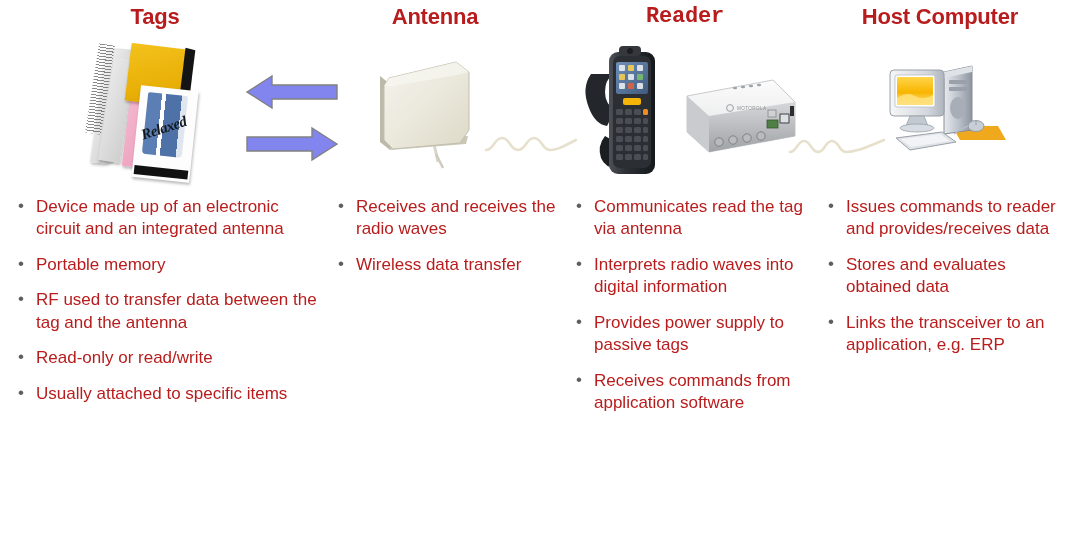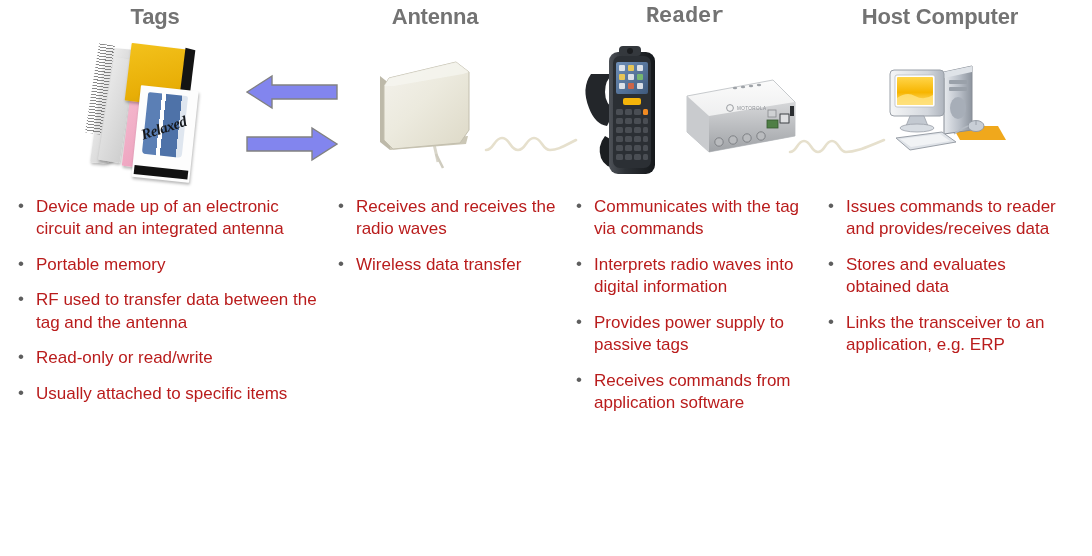--- a/index.html
+++ b/index.html
@@ -27,21 +27,21 @@
     left: 0;
     width: 1092px;
     height: 40px;
   }
   .col-title {
     position: absolute;
     top: 4px;
     text-align: center;
     font-size: 22px;
     font-weight: bold;
-    color: #737373;
+    color: #b91c1c;
     letter-spacing: -0.2px;
     white-space: nowrap;
   }
   #title-tags     { left: 60px;  width: 190px; }
   #title-antenna  { left: 340px; width: 190px; }
   #title-reader   { left: 590px; width: 190px; font-family: Liberation Mono, monospace; }
   #title-host     { left: 840px; width: 200px; }
 
   
   .art-band {
@@ -453,21 +453,21 @@
 
     <div class="col" id="col-antenna">
       <ul class="bullets">
         <li>Receives and receives the radio waves</li>
         <li>Wireless data transfer</li>
       </ul>
     </div>
 
     <div class="col" id="col-reader">
       <ul class="bullets">
-        <li>Communicates with the tag via commands</li>
+        <li>Communicates read the tag via antenna</li>
         <li>Interprets radio waves into digital information</li>
         <li>Provides power supply to passive tags</li>
         <li>Receives commands from application software</li>
       </ul>
     </div>
 
     <div class="col" id="col-host">
       <ul class="bullets">
         <li>Issues commands to reader and provides/receives data</li>
         <li>Stores and evaluates obtained data</li>

